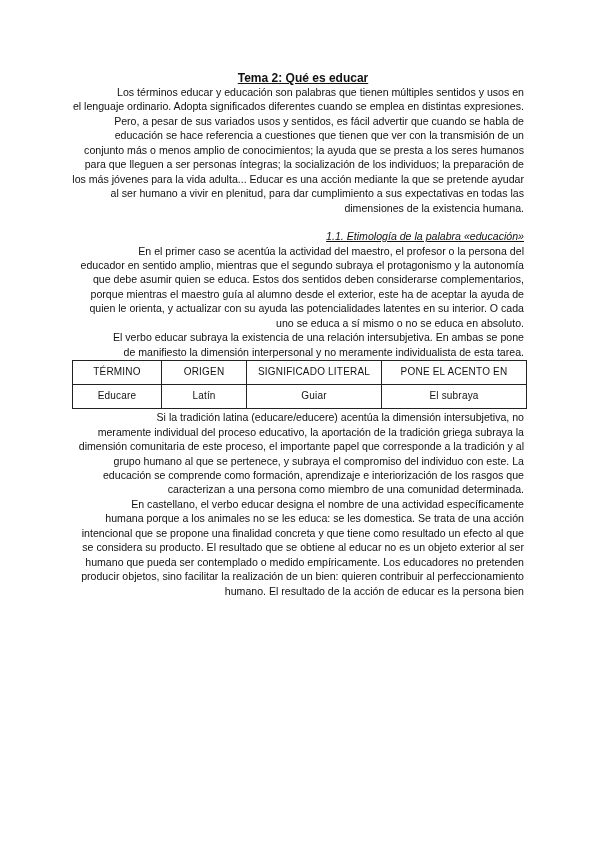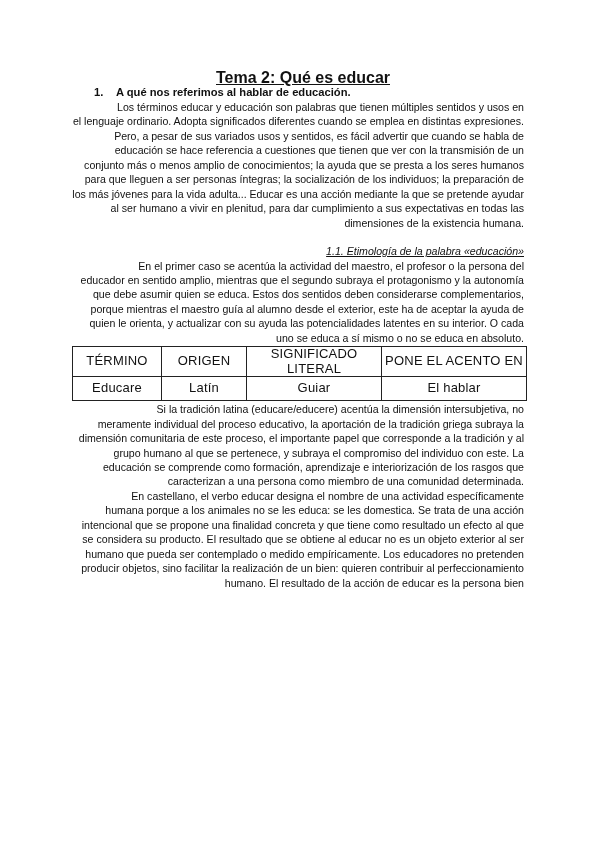--- a/index.html
+++ b/index.html
@@ -1,56 +1,56 @@
 <!DOCTYPE html>
 <html><head>
 <meta charset="utf-8">
 <style>
   html, body { margin: 0; padding: 0; background: #ffffff; }
   body { width: 600px; height: 848px; position: relative; overflow: hidden;
          font-family: "Liberation Sans", sans-serif; color: #111; }
   .page { position: absolute; left: 0; top: 0; width: 600px; height: 848px; background: #fff; }
   .content { position: absolute; left: 72px; top: 71px; width: 452px; font-size: 10.6px; line-height: 14.45px; }
-  .title { text-align: center; font-weight: bold; text-decoration: underline; font-size: 16px; height: 14px; margin-left: 10px; }
+  .title { text-align: center; font-weight: bold; text-decoration: underline; font-size: 12px; height: 14px; margin-left: 10px; }
   .h1 { font-weight: bold; font-size: 11.2px; margin-left: 22px; height: 15px; }
   .h1 .num { display: inline-block; width: 22px; }
   p { margin: 0; text-align: right; }
   .ind { text-indent: 36px; }
   .gap { height: 14px; }
   .h2 { margin-left: 28px; font-style: italic; text-decoration: underline; }
   table { border-collapse: collapse; width: 450px; margin: 1px 0 1px 0; table-layout: fixed; }
-  td, th { border: 1px solid #222; text-align: center; font-size: 13px; font-weight: normal; height: 23px; padding: 0; letter-spacing: 0.2px; }
+  td, th { border: 1px solid #222; text-align: center; font-size: 10px; font-weight: normal; height: 23px; padding: 0; letter-spacing: 0.2px; }
   .c1 { width: 88px; } .c2 { width: 84px; } .c3 { width: 134px; } .c4 { width: 144px; }
 </style>
 </head>
 <body>
 
 <div class="page">
   <div class="content">
     <div class="title">Tema 2: Qué es educar</div>
-    <div class="h1"><span class="num">1.</span><span>A qué nos referimos al hablar de educación.</span></div>
     <p class="ind">Los términos educar y educación son palabras que tienen múltiples sentidos y usos en el lenguaje ordinario. Adopta significados diferentes cuando se emplea en distintas expresiones.</p>
     <p class="ind">Pero, a pesar de sus variados usos y sentidos, es fácil advertir que cuando se habla de educación se hace referencia a cuestiones que tienen que ver con la transmisión de un conjunto más o menos amplio de conocimientos; la ayuda que se presta a los seres humanos para que lleguen a ser personas íntegras; la socialización de los individuos; la preparación de los más jóvenes para la vida adulta... Educar es una acción mediante la que se pretende ayudar al ser humano a vivir en plenitud, para dar cumplimiento a sus expectativas en todas las dimensiones de la existencia humana.</p>
     <div class="gap"></div>
     <p class="h2">1.1. Etimología de la palabra «educación»</p>
     <p class="ind">En el primer caso se acentúa la actividad del maestro, el profesor o la persona del educador en sentido amplio, mientras que el segundo subraya el protagonismo y la autonomía que debe asumir quien se educa. Estos dos sentidos deben considerarse complementarios, porque mientras el maestro guía al alumno desde el exterior, este ha de aceptar la ayuda de quien le orienta, y actualizar con su ayuda las potencialidades latentes en su interior. O cada uno se educa a sí mismo o no se educa en absoluto.</p>
+    <p class="ind">El verbo educar subraya la existencia de una relación intersubjetiva. En ambas se pone de manifiesto la dimensión interpersonal y no meramente individualista de esta tarea.</p>
 
     <table>
       <tbody>
           <tr>
         <th class="c1">TÉRMINO</th>
         <th class="c2">ORIGEN</th>
         <th class="c3">SIGNIFICADO LITERAL</th>
         <th class="c4">PONE EL ACENTO EN</th>
       </tr>
       <tr>
         <td>Educare</td>
         <td>Latín</td>
         <td>Guiar</td>
-        <td>El hablar</td>
+        <td>El subraya</td>
       </tr>
     </tbody>
       </table>
 
     <p class="ind">Si la tradición latina (educare/educere) acentúa la dimensión intersubjetiva, no meramente individual del proceso educativo, la aportación de la tradición griega subraya la dimensión comunitaria de este proceso, el importante papel que corresponde a la tradición y al grupo humano al que se pertenece, y subraya el compromiso del individuo con este. La educación se comprende como formación, aprendizaje e interiorización de los rasgos que caracterizan a una persona como miembro de una comunidad determinada.</p>
     <p class="ind">En castellano, el verbo educar designa el nombre de una actividad específicamente humana porque a los animales no se les educa: se les domestica. Se trata de una acción intencional que se propone una finalidad concreta y que tiene como resultado un efecto al que se considera su producto. El resultado que se obtiene al educar no es un objeto exterior al ser humano que pueda ser contemplado o medido empíricamente. Los educadores no pretenden producir objetos, sino facilitar la realización de un bien: quieren contribuir al perfeccionamiento humano. El resultado de la acción de educar es la persona bien</p>
   </div>
 </div>
 
 </body></html>

